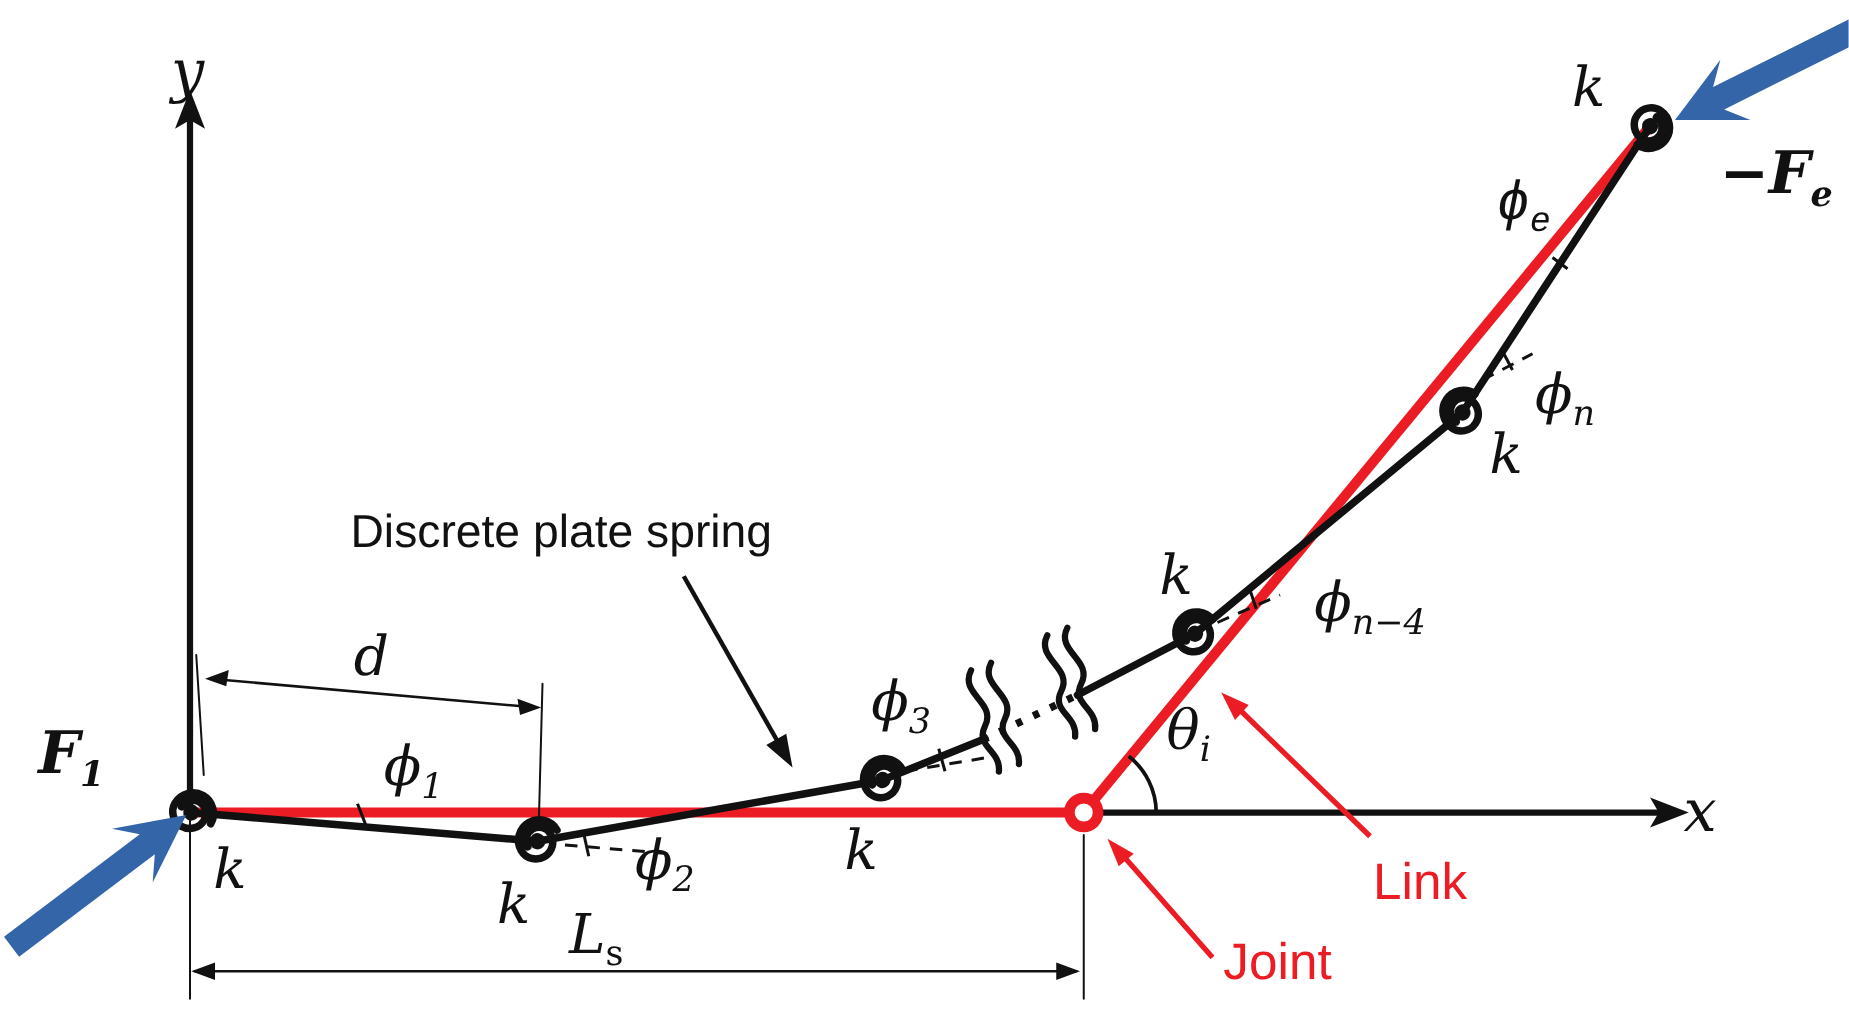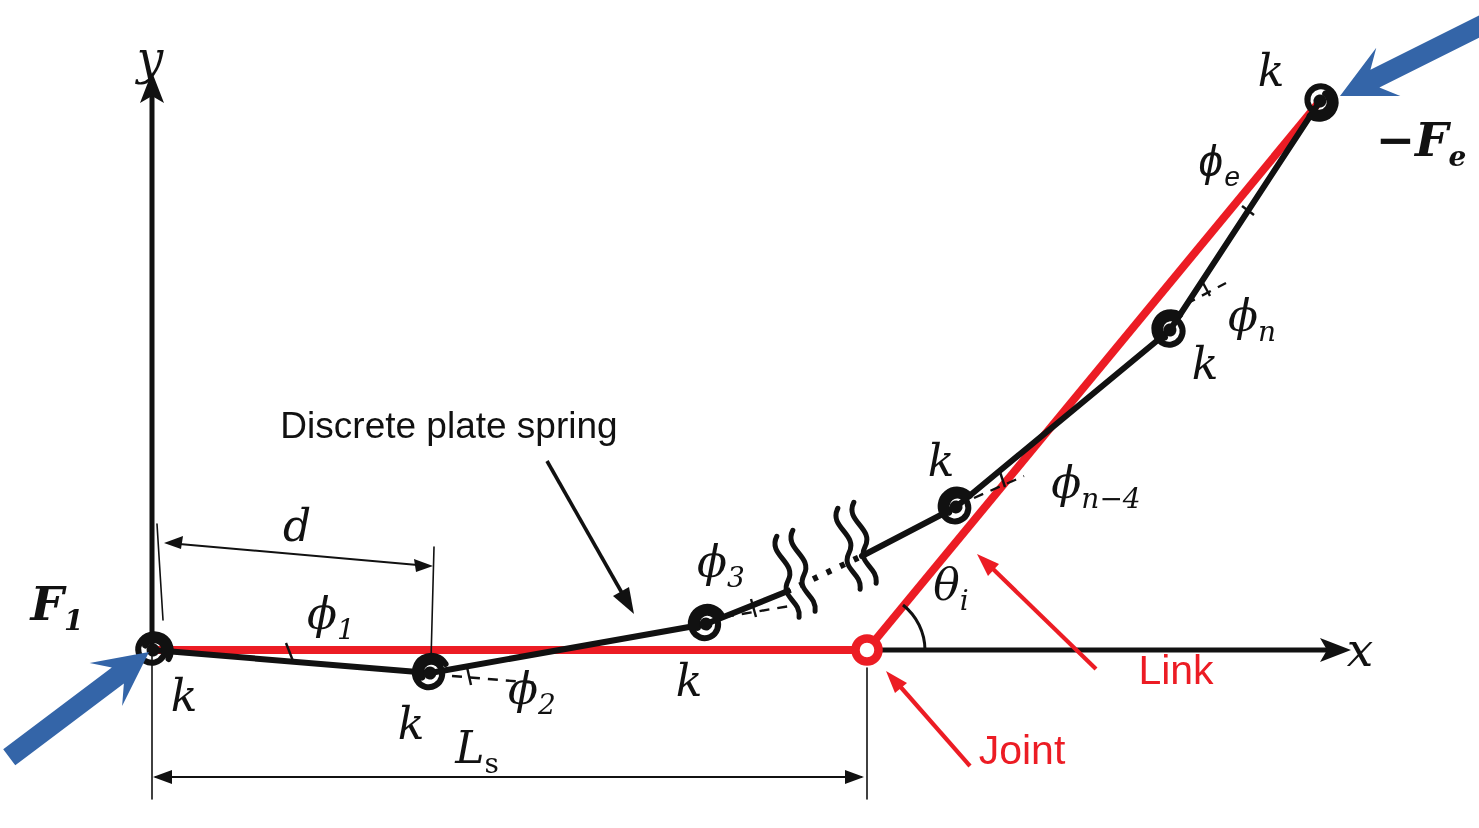--- a/index.html
+++ b/index.html
@@ -157,16 +157,16 @@
 <div class="lbl math" style="left:721px;top:562px;"><span>ϕ</span><span class="sub">3</span></div>
 <div class="lbl math" style="left:1096px;top:483px;"><span>ϕ</span><span class="sub">n−4</span></div>
 <div class="lbl math" style="left:1252px;top:280px;margin-top:36px;"><span>ϕ</span><span class="sub">n</span></div>
 <div class="lbl math" style="left:1219px;top:164px;font-family:Liberation Mono, monospace;"><span>ϕ</span><span class="sub">e</span></div>
 <div class="lbl math" style="left:951px;top:585px;"><span>θ</span><span class="sub">i</span></div>
 
 <div class="lbl math" style="left:297px;top:526px;">d</div>
 <div class="lbl math" style="left:477px;top:748px;"><span>L</span><span class="sub" style="font-style:normal">s</span></div>
 
 <div class="lbl sans" style="left:449px;top:425px;">Discrete plate spring</div>
-<div class="lbl sans annot red-text" style="left:1136px;top:670px;margin-left:40px;">Link</div>
-<div class="lbl sans annot red-text" style="left:1022px;top:750px;">Joint</div>
+<div class="lbl sans annot red-text" style="left:1136px;top:706px;">Link</div>
+<div class="lbl sans annot red-text" style="left:1022px;top:770px;">Joint</div>
 
 </div>
 
 </body></html>

